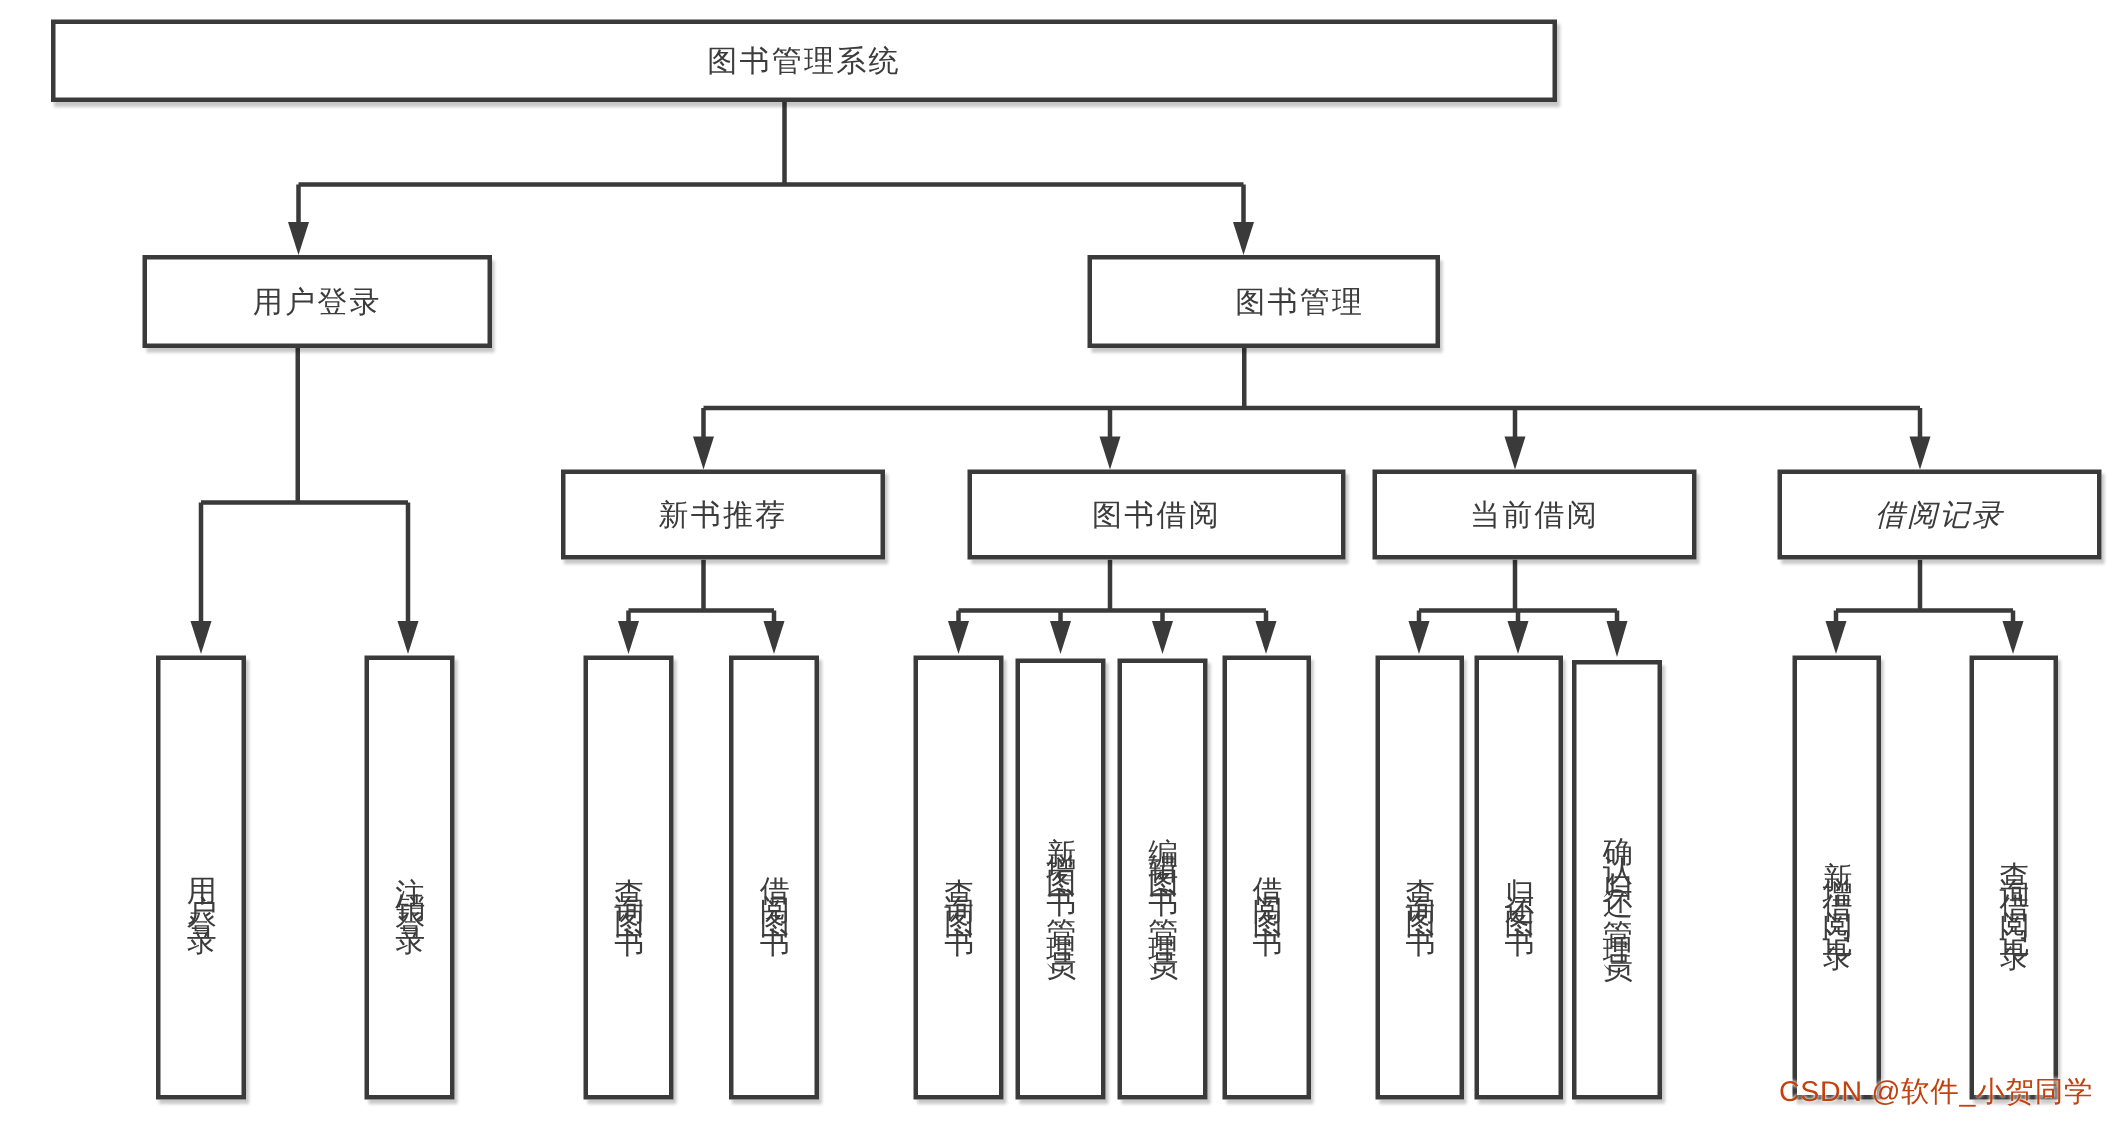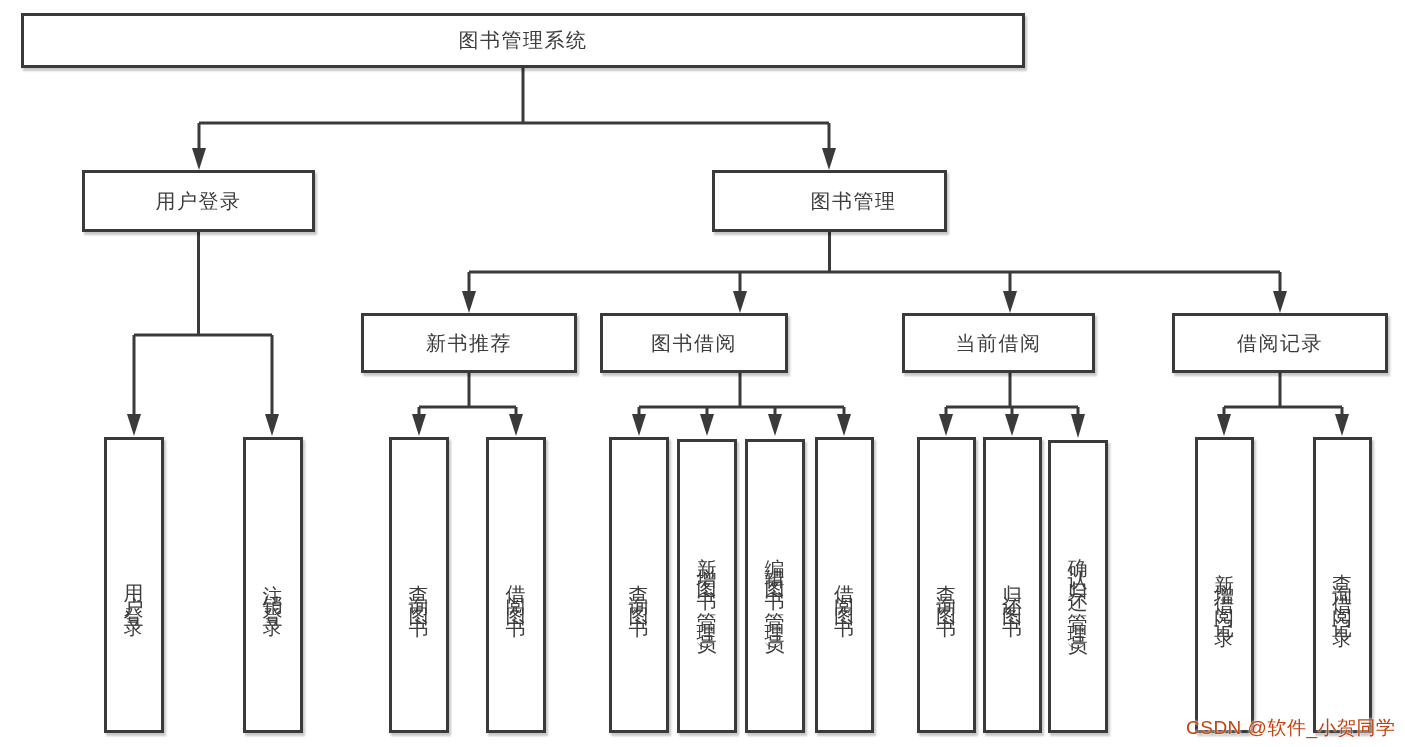--- a/index.html
+++ b/index.html
@@ -6,21 +6,21 @@
   .stage{
     position:relative;width:1405px;height:747px;background:#ffffff;overflow:hidden;
     font-family:"Liberation Sans",sans-serif;color:#3c3c3c;
   }
   .connectors{position:absolute;left:0;top:0;z-index:1;}
   .node,.leaf{
     position:absolute;box-sizing:border-box;background:#ffffff;
     border:3px solid #3a3a3a;box-shadow:2px 3px 2px rgba(0,0,0,0.22);
     display:flex;align-items:center;justify-content:center;z-index:2;
   }
-  .node{font-size:20px;letter-spacing:1.5px;}
+  .node{font-size:20px;letter-spacing:1.5px;margin-left:13px;}
   .leaf span{
     writing-mode:vertical-rl;text-orientation:mixed;
     font-size:20px;letter-spacing:11px;margin-bottom:-11px;line-height:1;
     white-space:nowrap;
   }
   .watermark{
     position:absolute;left:1186px;top:715px;z-index:5;
     font-size:19px;color:#c2410c;letter-spacing:0.5px;
     text-shadow:0 0 2px #ffffff,0 0 3px #ffffff;
   }
@@ -69,23 +69,23 @@
       <polygon points="1335,414 1349,414 1342,436"></polygon>
     </g>
   </svg>
 
   <div class="node" style="left:21px;top:13px;width:1004px;height:55px;">图书管理系统</div>
 
   <div class="node" style="left:82px;top:170px;width:233px;height:62px;">用户登录</div>
   <div class="node" style="left:712px;top:170px;width:235px;height:62px;padding-left:48px;">图书管理</div>
 
   <div class="node" style="left:361px;top:313px;width:216px;height:60px;">新书推荐</div>
-  <div class="node" style="left:600px;top:313px;width:188px;height:60px;">图书借阅</div>
-  <div class="node" style="left:902px;top:313px;width:193px;height:60px;">当前借阅</div>
-  <div class="node" style="left:1172px;top:313px;width:216px;height:60px;">借阅记录</div>
+  <div class="node" style="left:632px;top:313px;width:252px;height:60px;">图书借阅</div>
+  <div class="node" style="left:902px;top:313px;width:216px;height:60px;">当前借阅</div>
+  <div class="node" style="left:1172px;top:313px;width:216px;height:60px;font-style:italic;">借阅记录</div>
 
   <div class="leaf" style="left:104px;top:437px;width:60px;height:296px;">
     <span>用户登录</span>
   </div>
   <div class="leaf" style="left:243px;top:437px;width:60px;height:296px;">
     <span>注销登录</span>
   </div>
 
   <div class="leaf" style="left:389px;top:437px;width:60px;height:296px;">
     <span>查询图书</span>

